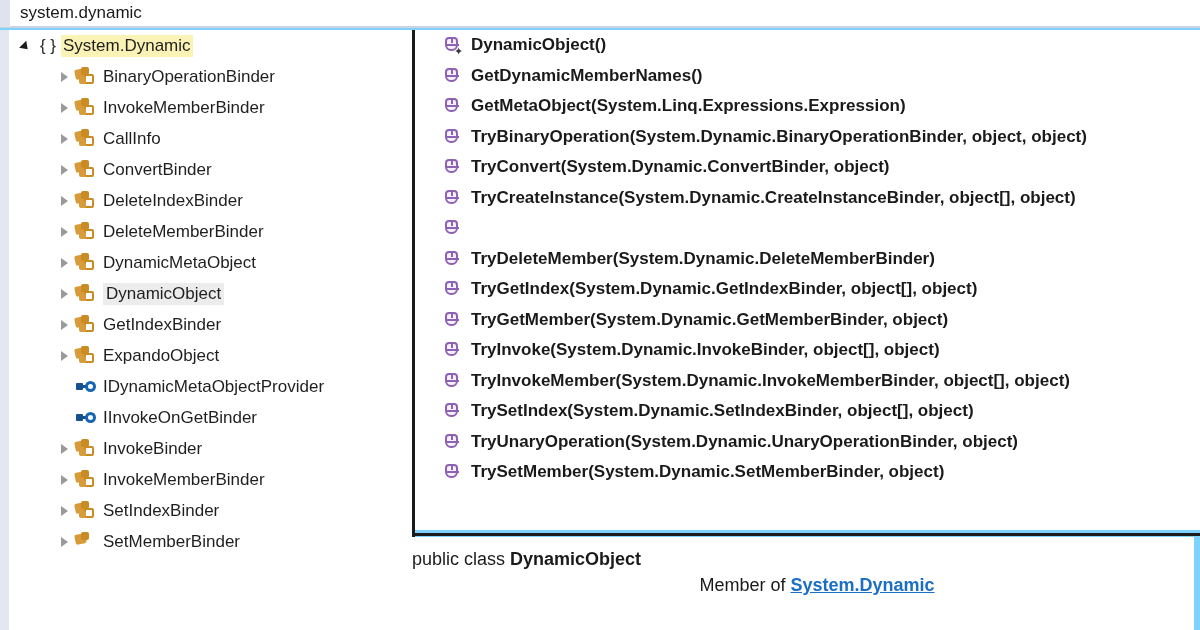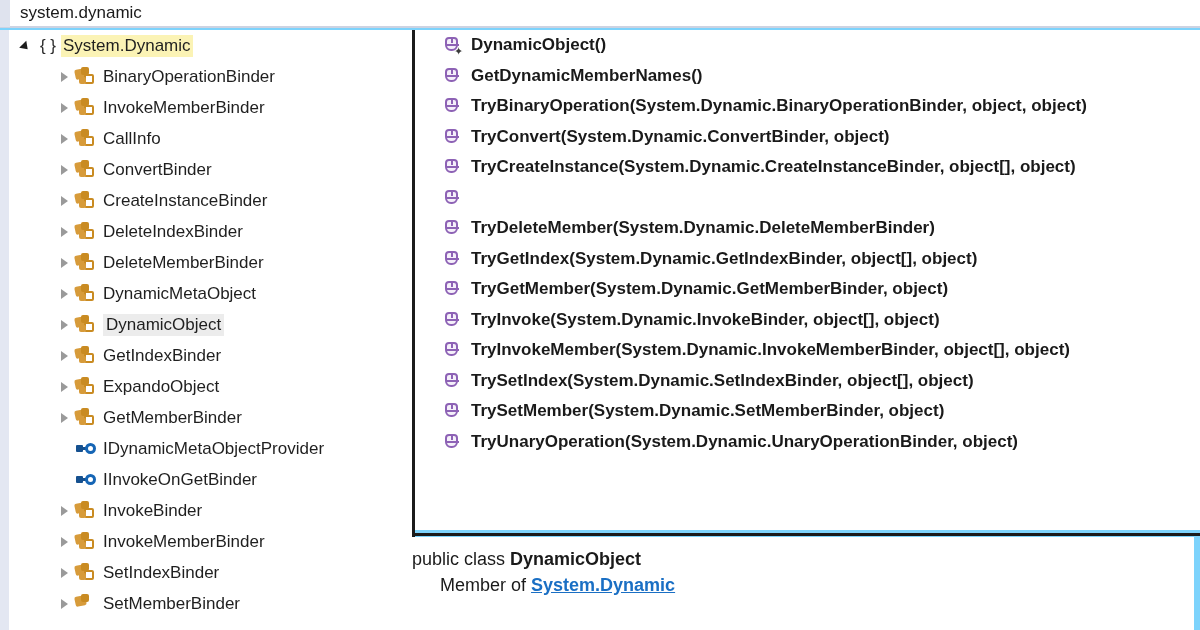--- a/index.html
+++ b/index.html
@@ -190,21 +190,21 @@
     width: 785px; height: 93px; background: #ffffff;
     padding: 9px 0 0 3px;
   }
   .desc-line1 {
     font-size: 18px; color: #1a1a1a; line-height: 26px;
     white-space: nowrap;
   }
   .desc-line1 b { font-weight: bold; }
   .desc-line2 {
     font-size: 18px; color: #1a1a1a; line-height: 26px;
-    padding-left: 28px; white-space: nowrap;
+    padding-left: 28px; white-space: nowrap; text-align: center;
   }
   .desc-link {
     color: #1a6fc4; font-weight: bold; text-decoration: underline;
   }
 </style>
 </head>
 <body>
 
 <div id="app">
 
@@ -279,32 +279,20 @@
         <div class="tree-row row-indent-1">
           <span class="twisty">
             <span class="tri-closed"></span>
           </span>
           <span class="icon-class">
             <span class="blob-a"></span>
             <span class="blob-b"></span>
             <span class="blob-c"></span>
             <span class="blob-d"></span>
           </span>
-          <span class="tree-label">CreateInstanceBinder</span>
-        </div>
-        <div class="tree-row row-indent-1">
-          <span class="twisty">
-            <span class="tri-closed"></span>
-          </span>
-          <span class="icon-class">
-            <span class="blob-a"></span>
-            <span class="blob-b"></span>
-            <span class="blob-c"></span>
-            <span class="blob-d"></span>
-          </span>
           <span class="tree-label">DeleteIndexBinder</span>
         </div>
         <div class="tree-row row-indent-1">
           <span class="twisty">
             <span class="tri-closed"></span>
           </span>
           <span class="icon-class">
             <span class="blob-a"></span>
             <span class="blob-b"></span>
             <span class="blob-c"></span>
@@ -352,32 +340,20 @@
           <span class="twisty">
             <span class="tri-closed"></span>
           </span>
           <span class="icon-class">
             <span class="blob-a"></span>
             <span class="blob-b"></span>
             <span class="blob-c"></span>
             <span class="blob-d"></span>
           </span>
           <span class="tree-label">ExpandoObject</span>
-        </div>
-        <div class="tree-row row-indent-1">
-          <span class="twisty">
-            <span class="tri-closed"></span>
-          </span>
-          <span class="icon-class">
-            <span class="blob-a"></span>
-            <span class="blob-b"></span>
-            <span class="blob-c"></span>
-            <span class="blob-d"></span>
-          </span>
-          <span class="tree-label">GetMemberBinder</span>
         </div>
         <div class="tree-row row-indent-1">
           <span class="twisty"></span>
           <span class="icon-interface">
             <span class="plug-dot"></span>
             <span class="plug-bar"></span>
             <span class="plug-ring"></span>
           </span>
           <span class="tree-label">IDynamicMetaObjectProvider</span>
         </div>
@@ -453,20 +429,26 @@
         <div class="member-row">
           <span class="icon-method">
             <span class="cube"></span>
           </span>
           <span class="member-label">GetDynamicMemberNames()</span>
         </div>
         <div class="member-row">
           <span class="icon-method">
             <span class="cube"></span>
           </span>
+          <span class="member-label">GetMetaObject(System.Linq.Expressions.Expression)</span>
+        </div>
+        <div class="member-row">
+          <span class="icon-method">
+            <span class="cube"></span>
+          </span>
           <span class="member-label">TryBinaryOperation(System.Dynamic.BinaryOperationBinder, object, object)</span>
         </div>
         <div class="member-row">
           <span class="icon-method">
             <span class="cube"></span>
           </span>
           <span class="member-label">TryConvert(System.Dynamic.ConvertBinder, object)</span>
         </div>
         <div class="member-row">
           <span class="icon-method">
@@ -512,27 +494,27 @@
         <div class="member-row">
           <span class="icon-method">
             <span class="cube"></span>
           </span>
           <span class="member-label">TrySetIndex(System.Dynamic.SetIndexBinder, object[], object)</span>
         </div>
         <div class="member-row">
           <span class="icon-method">
             <span class="cube"></span>
           </span>
+          <span class="member-label">TryUnaryOperation(System.Dynamic.UnaryOperationBinder, object)</span>
+        </div>
+        <div class="member-row">
+          <span class="icon-method">
+            <span class="cube"></span>
+          </span>
           <span class="member-label">TrySetMember(System.Dynamic.SetMemberBinder, object)</span>
-        </div>
-        <div class="member-row">
-          <span class="icon-method">
-            <span class="cube"></span>
-          </span>
-          <span class="member-label">TryUnaryOperation(System.Dynamic.UnaryOperationBinder, object)</span>
         </div>
       </div>
   </div>
 
   <div class="divider-h"></div>
 
   <div class="desc-pane">
     <div class="desc-line1">
       <span>public class </span><b>DynamicObject</b>
     </div>

